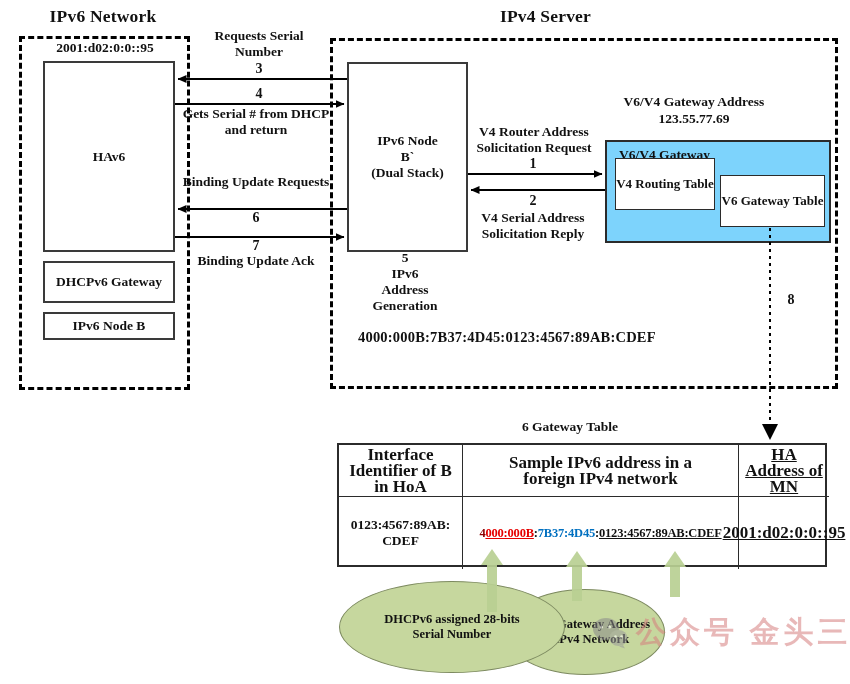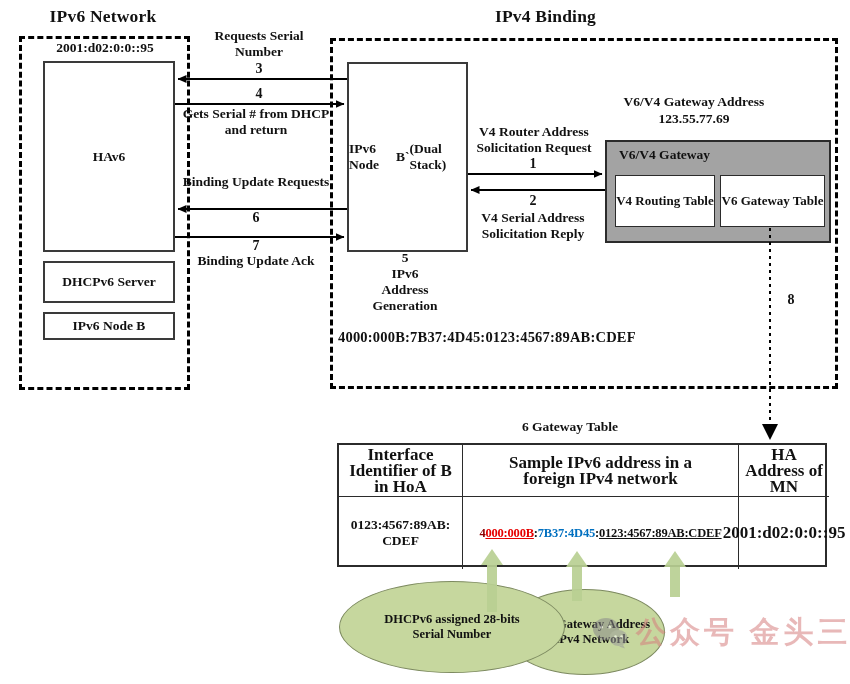--- a/index.html
+++ b/index.html
@@ -14,21 +14,21 @@
   .title{font-size:17.5px;line-height:20px;text-align:center;letter-spacing:.2px;}
   .dashedbox{border:3px dashed #000;background:transparent;}
   .solidbox{border:2px solid #3a3a3a;background:#fff;display:flex;align-items:center;justify-content:center;}
   .innerbox{border:1.5px solid #2b2b2b;background:#fff;display:flex;flex-direction:column;align-items:center;justify-content:center;font-size:13px;line-height:16px;text-align:center;}
   .gtable{left:337px;top:443px;width:490px;height:124px;display:grid;
     grid-template-columns:124px 276px 90px;grid-template-rows:52px 72px;
     border:2px solid #2b2b2b;background:#fff;}
   .gcell{border-right:1.5px solid #2b2b2b;border-bottom:1.5px solid #2b2b2b;
     display:flex;align-items:center;justify-content:center;text-align:center;
     font-size:17px;line-height:16px;padding:2px 4px;box-sizing:border-box;}
-  .gcell.noR{border-right:none;}
+  .gcell.noR{border-right:none;text-decoration:underline;}
   .gcell.noB{border-bottom:none;}
   .gcell.hdr2{padding:0 38px;text-align:center;}
   .cell-break{word-break:break-all;}
   .addr-cell{white-space:nowrap;font-size:12.5px;letter-spacing:-0.2px;}
   .seg-red{color:var(--serial-red,#e60000);text-decoration:underline;text-decoration-color:var(--serial-red,#e60000);}
   .seg-darkred{color:var(--prefix-dark-red,#8b0000);}
   .seg-blue{color:var(--gateway-blue,#0070c0);}
   .seg-u{text-decoration:underline;}
   .ellipse{border-radius:50%;background:var(--ellipse-green,#c6d79e);border:1.5px solid #7d8a60;
     display:flex;flex-direction:column;align-items:center;justify-content:center;
@@ -49,77 +49,77 @@
 
   <div class="abs dashedbox" style="left:19px;top:36px;width:171px;height:354px;"></div>
 
   <div class="abs lbl ctr" style="left:30px;top:40px;width:150px;">2001:d02:0:0::95</div>
 
   <div class="abs solidbox" style="left:43px;top:61px;width:132px;height:191px;">
     <span class="lbl">HAv6</span>
   </div>
 
   <div class="abs solidbox" style="left:43px;top:261px;width:132px;height:42px;">
-    <span class="lbl">DHCPv6 Server</span>
+    <span class="lbl">DHCPv6 Gateway</span>
   </div>
 
   <div class="abs solidbox" style="left:43px;top:312px;width:132px;height:28px;">
     <span class="lbl">IPv6 Node B</span>
   </div>
 
 
   <div class="abs lbl ctr" style="left:189px;top:28px;width:140px;">Requests Serial Number</div>
   <div class="abs num" style="left:239px;top:62px;width:40px;">3</div>
 
   <div class="abs num" style="left:239px;top:87px;width:40px;">4</div>
   <div class="abs lbl ctr" style="left:181px;top:174px;width:150px;">Binding Update Requests</div>
 
   <div class="abs lbl ctr" style="left:176px;top:106px;width:160px;">Gets Serial # from DHCP and return</div>
   <div class="abs num" style="left:236px;top:211px;width:40px;">6</div>
 
   <div class="abs num" style="left:236px;top:239px;width:40px;">7</div>
   <div class="abs lbl ctr" style="left:181px;top:253px;width:150px;">Binding Update Ack</div>
 
-  <div class="abs title" style="left:458px;top:6px;width:175px;">IPv4 Binding</div>
+  <div class="abs title" style="left:458px;top:6px;width:175px;">IPv4 Server</div>
 
   <div class="abs dashedbox" style="left:330px;top:38px;width:508px;height:351px;"></div>
 
-  <div class="abs solidbox" style="left:347px;top:62px;width:121px;height:190px;flex-direction:row;">
+  <div class="abs solidbox" style="left:347px;top:62px;width:121px;height:190px;flex-direction:column;">
     <span class="lbl">IPv6 Node</span>
     <span class="lbl">B`</span>
     <span class="lbl">(Dual Stack)</span>
   </div>
 
   <div class="abs lbl ctr" style="left:458px;top:124px;width:152px;">V4 Router Address Solicitation Request</div>
   <div class="abs num" style="left:513px;top:157px;width:40px;">1</div>
 
   <div class="abs num" style="left:513px;top:194px;width:40px;">2</div>
   <div class="abs lbl ctr" style="left:457px;top:210px;width:152px;">V4 Serial Address Solicitation Reply</div>
 
   <div class="abs lbl ctr" style="left:594px;top:94px;width:200px;">V6/V4 Gateway Address</div>
   <div class="abs lbl ctr" style="left:594px;top:111px;width:200px;">123.55.77.69</div>
 
-  <div class="abs" style="left:605px;top:140px;width:226px;height:103px;border:2px solid #2b2b2b;background:#a3a3a3;">
+  <div class="abs" style="left:605px;top:140px;width:226px;height:103px;border:2px solid #2b2b2b;background:#7dd3fc;">
     <div class="abs lbl" style="left:12px;top:5px;width:160px;text-align:left;">V6/V4 Gateway</div>
-    <div class="abs innerbox" style="left:8px;top:33px;width:100px;height:52px;">
+    <div class="abs innerbox" style="left:8px;top:16px;width:100px;height:52px;">
       <span>V4 Routing Table</span>
     </div>
     <div class="abs innerbox" style="left:113px;top:33px;width:105px;height:52px;">
       <span>V6 Gateway Table</span>
     </div>
   </div>
 
   <div class="abs ctr" style="left:345px;top:250px;width:120px;font-size:13.5px;line-height:16px;">
     <div>5</div>
     <div>IPv6</div>
     <div>Address</div>
     <div>Generation</div>
   </div>
 
-  <div class="abs genaddr" style="left:338px;top:329px;">4000:000B:7B37:4D45:0123:4567:89AB:CDEF</div>
+  <div class="abs genaddr" style="left:358px;top:329px;">4000:000B:7B37:4D45:0123:4567:89AB:CDEF</div>
 
   <div class="abs num" style="left:776px;top:293px;width:30px;">8</div>
 
   <div class="abs lbl ctr" style="left:470px;top:419px;width:200px;">6 Gateway Table</div>
 
   <div class="abs gtable">
     <div class="gcell">Interface Identifier of B in HoA</div>
     <div class="gcell hdr2">Sample IPv6 address in a foreign IPv4 network</div>
     <div class="gcell noR">HA Address of MN</div>
 

